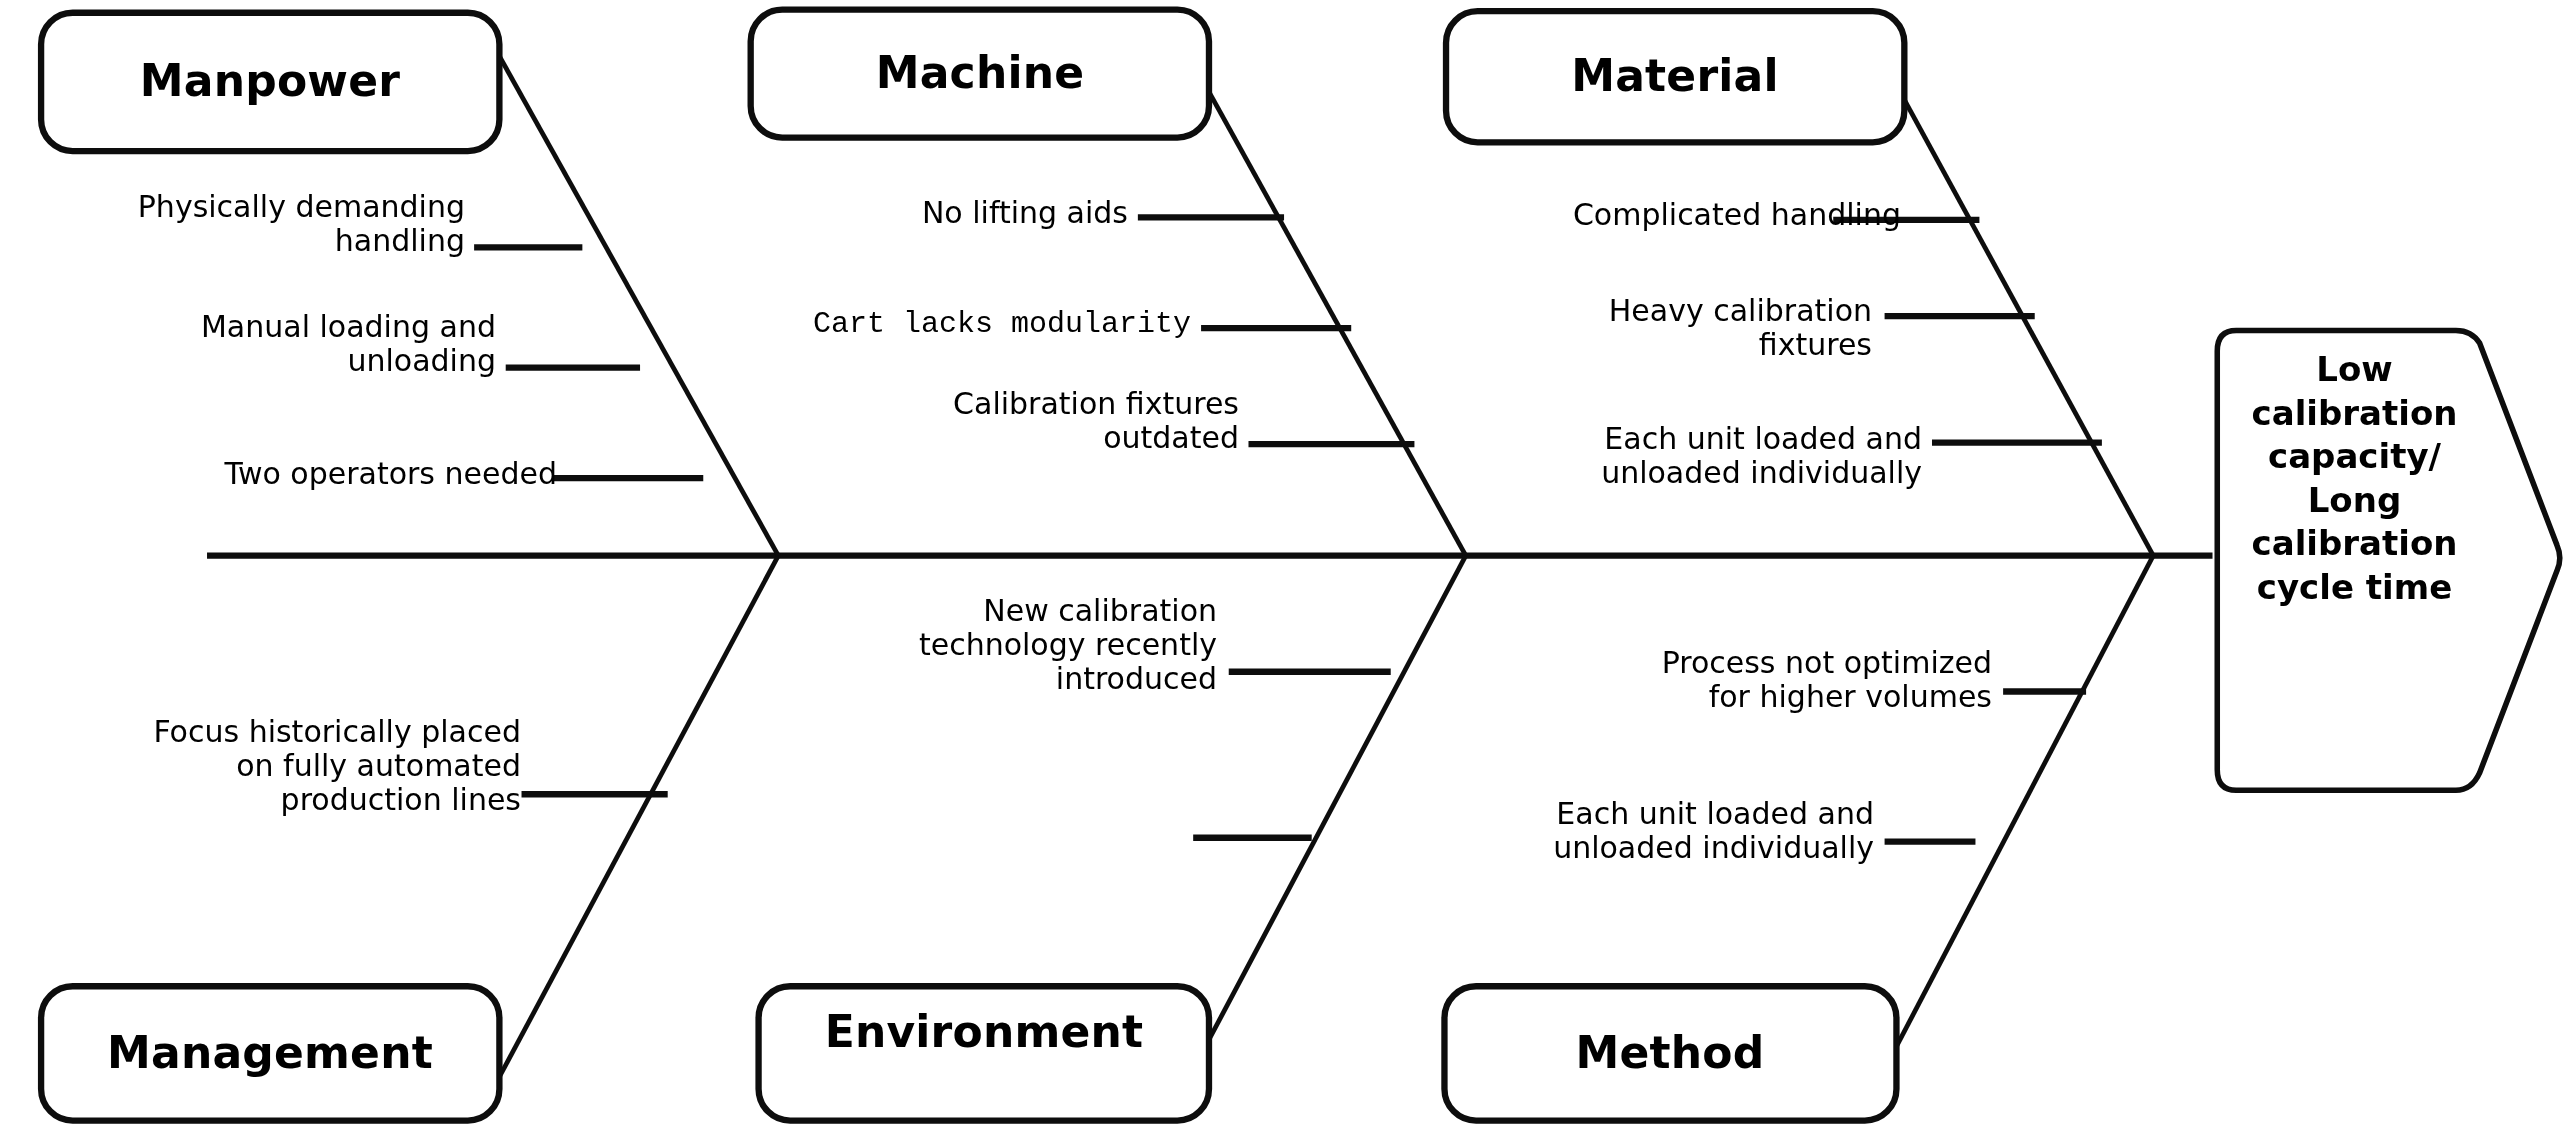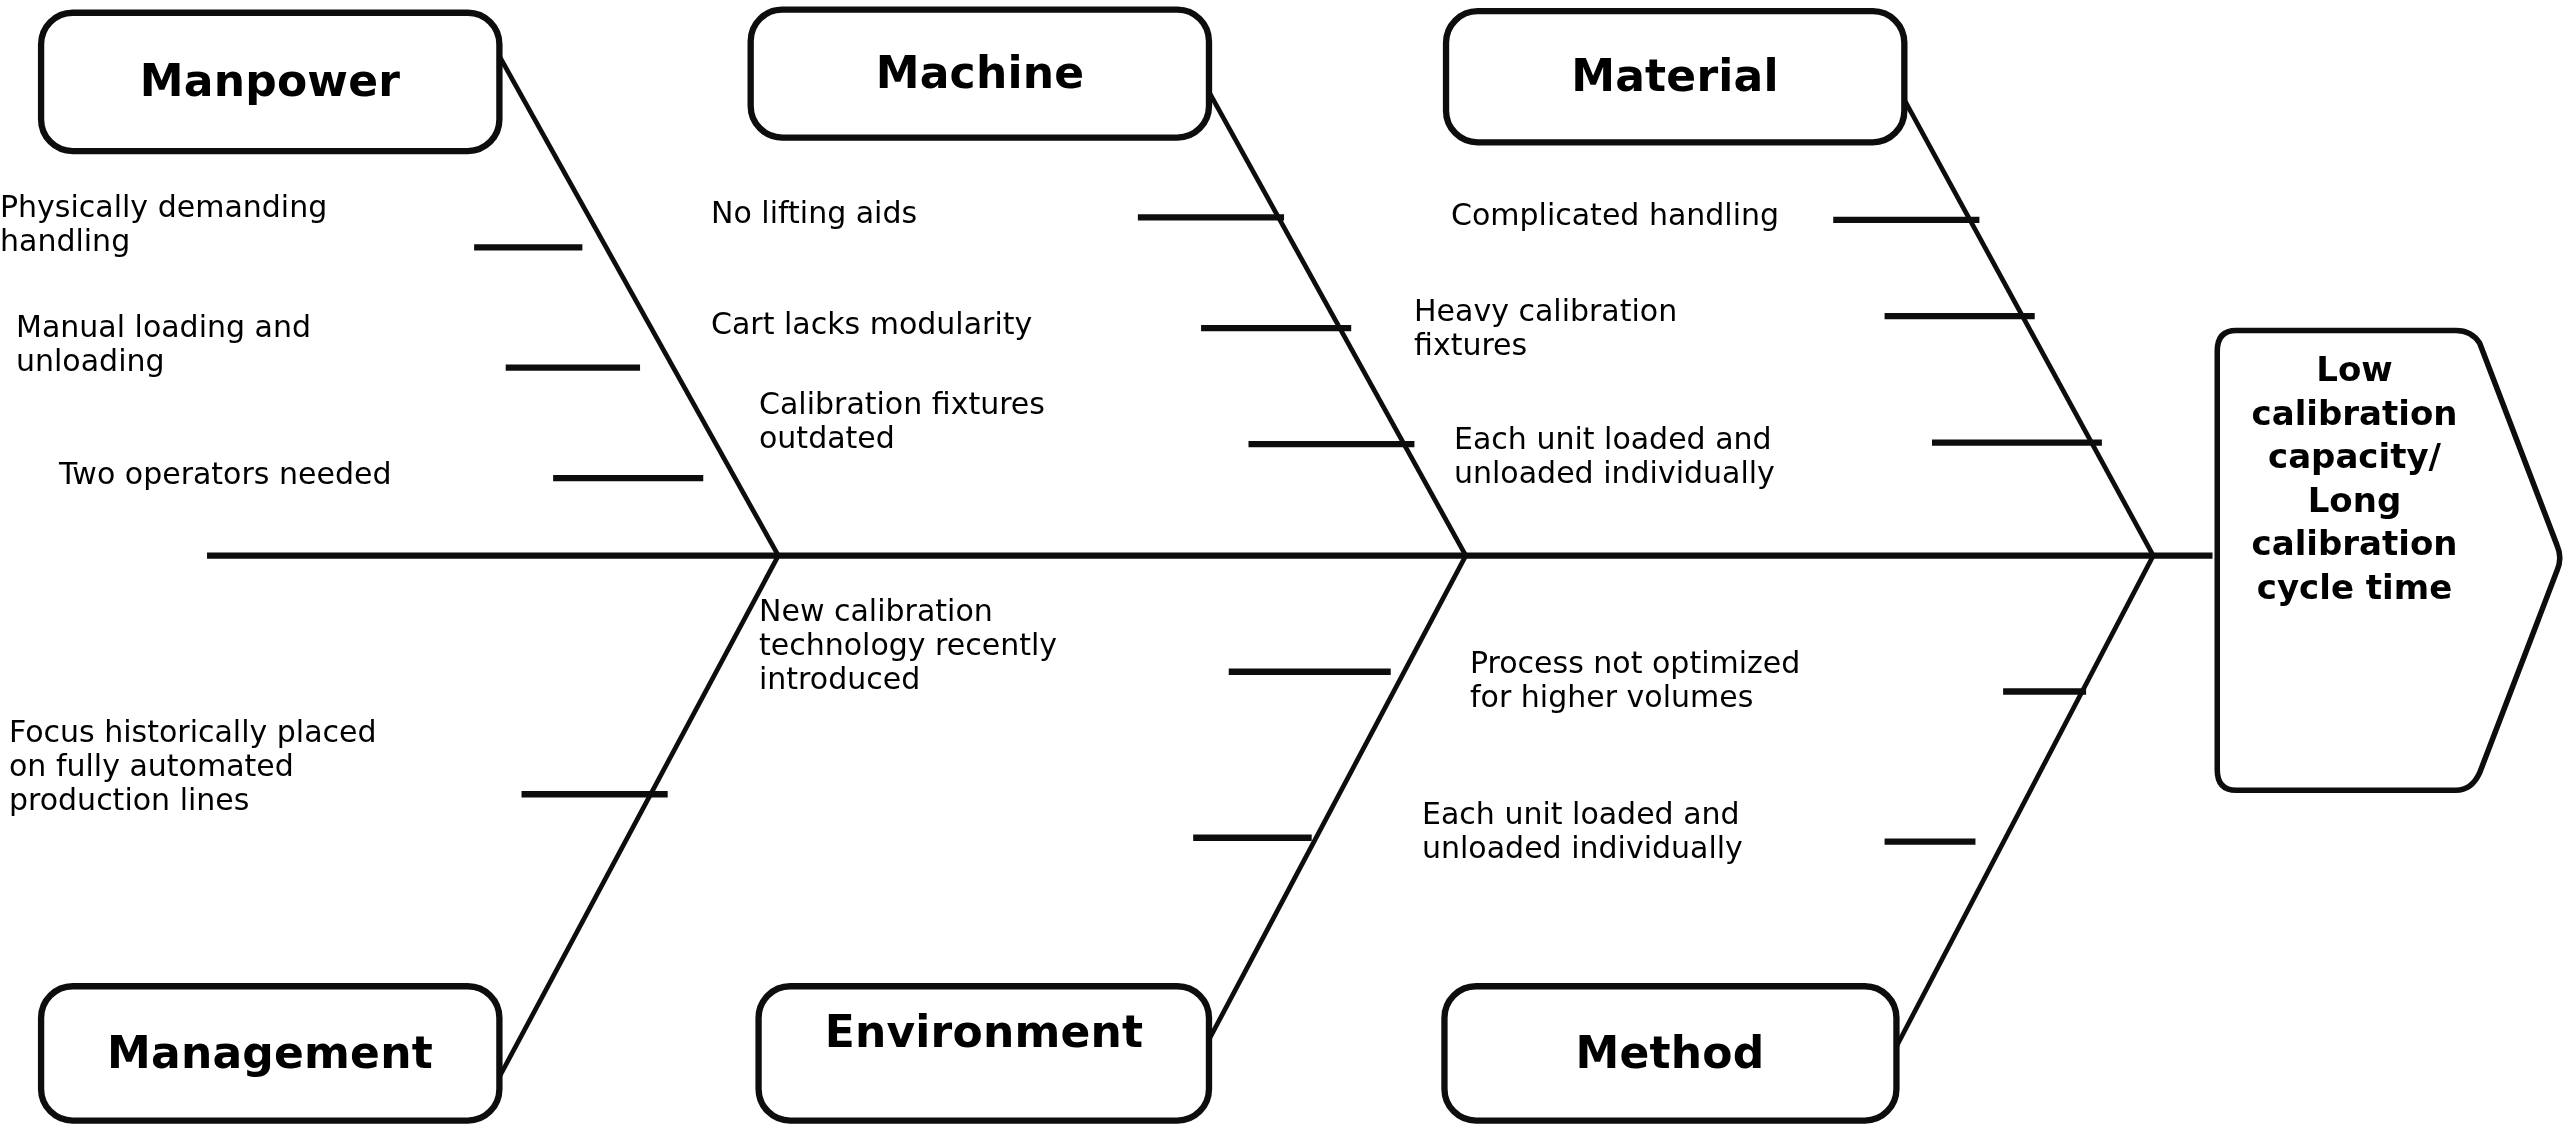--- a/index.html
+++ b/index.html
@@ -66,21 +66,21 @@
     line-height: 1.1;
   }
   .cause-label {
     position: absolute;
     font-size: 30px;
     color: #000000;
     line-height: 1.14;
     white-space: pre-line;
   }
   .cause-right {
-    text-align: left;
+    text-align: right;
   }
   .head-label {
     position: absolute;
     left: 2236px;
     top: 348px;
     width: 237px;
     text-align: center;
     font-weight: bold;
     font-size: 34px;
     line-height: 1.28;
@@ -163,21 +163,21 @@
   <div class="cause-label cause-right" style="left:0px; top:190px; width:465px;">Physically demanding
 handling</div>
 
   <div class="cause-label cause-right" style="left:16px; top:310px; width:480px;">Manual loading and
 unloading</div>
 
   <div class="cause-label cause-right" style="left:59px; top:457px; width:498px;">Two operators needed</div>
 
   <div class="cause-label cause-right" style="left:711px; top:196px; width:417px;">No lifting aids</div>
 
-  <div class="cause-label cause-right" style="left:711px; top:307px; width:480px;">Cart lacks modularity</div>
+  <div class="cause-label cause-right" style="left:711px; top:307px; width:480px;font-family:Liberation Mono, monospace;">Cart lacks modularity</div>
 
   <div class="cause-label cause-right" style="left:759px; top:387px; width:480px;">Calibration fixtures
 outdated</div>
 
   <div class="cause-label cause-right" style="left:1451px; top:198px; width:450px;">Complicated handling</div>
 
   <div class="cause-label cause-right" style="left:1414px; top:294px; width:458px;">Heavy calibration
 fixtures</div>
 
   <div class="cause-label cause-right" style="left:1454px; top:422px; width:468px;">Each unit loaded and

